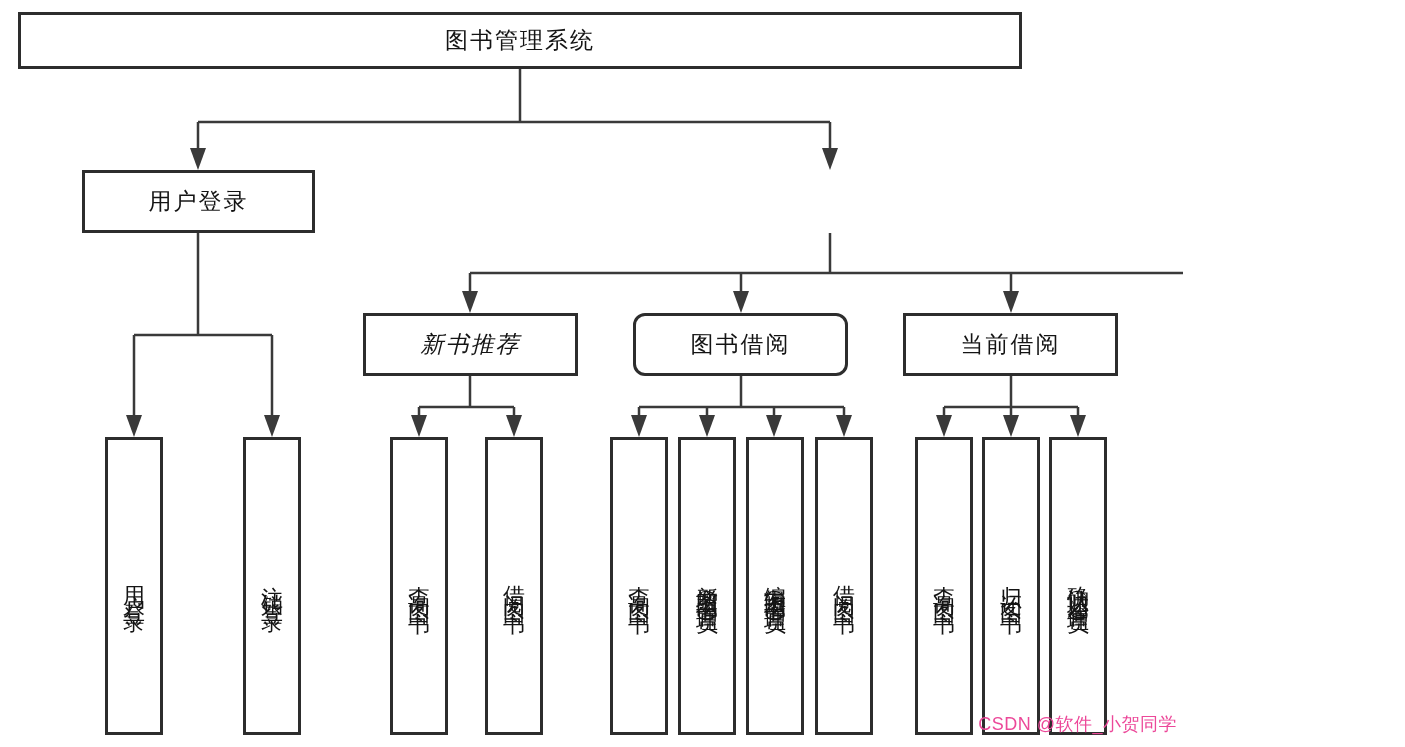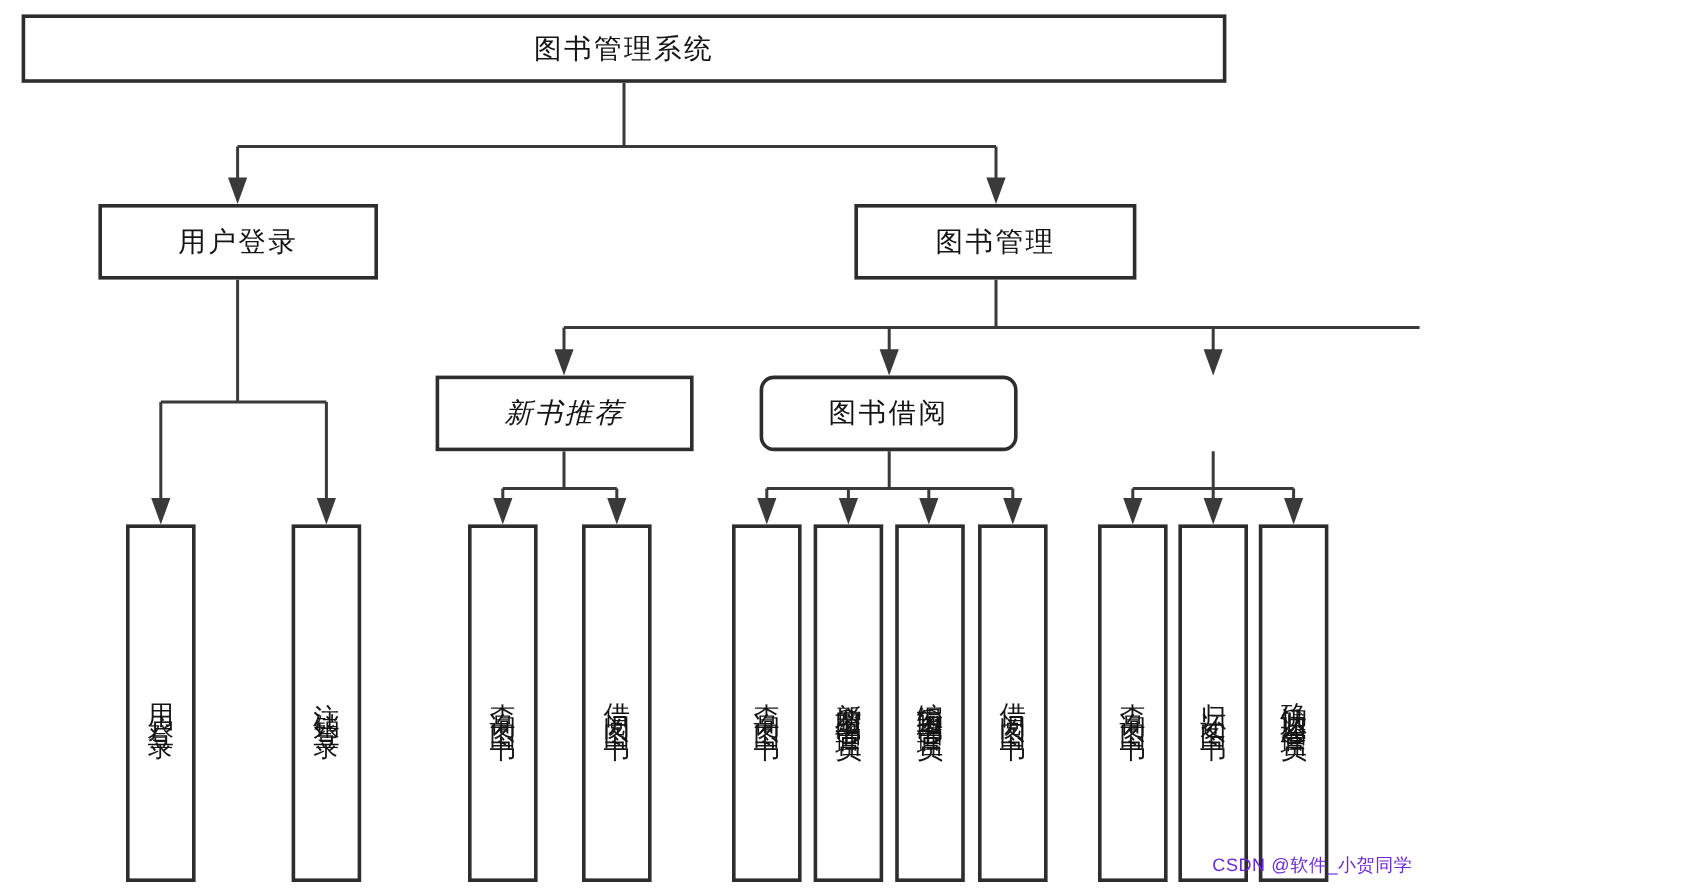--- a/index.html
+++ b/index.html
@@ -17,21 +17,21 @@
   }
   .node .lbl{font-size:23px;letter-spacing:2px;white-space:nowrap;}
   .leaf .lbl{
     writing-mode:vertical-rl;text-orientation:mixed;
     font-size:22px;letter-spacing:9px;white-space:nowrap;
   }
   .leaf.tight .lbl{letter-spacing:4px;}
   .leaf.mid .lbl{letter-spacing:7px;}
   .watermark{
     position:absolute;top:712px;right:6px;z-index:3;
-    font-size:15px;color:#6d28d9;letter-spacing:.5px;white-space:nowrap;
+    font-size:18px;color:#ec4899;letter-spacing:.5px;white-space:nowrap;
   }
   
   #root      {left:18px;  top:12px;  width:1004px; height:57px;}
   #userLogin {left:82px;  top:170px; width:233px;  height:63px;}
   #bookMgmt  {left:712px; top:170px; width:235px;  height:63px;}
   #newRec    {left:363px; top:313px; width:215px;  height:63px;font-style:italic;}
   #borrow    {left:633px; top:313px; width:215px;  height:63px;border-radius:12px;}
   #current   {left:903px; top:313px; width:215px;  height:63px;}
   #record    {left:1173px;top:313px; width:215px;  height:63px;}
   .leaf      {top:437px;  width:58px; height:298px;}
@@ -96,29 +96,29 @@
     </g>
   </svg>
 
   <div class="node" id="root">
     <span class="lbl">图书管理系统</span>
   </div>
 
   <div class="node" id="userLogin">
     <span class="lbl">用户登录</span>
   </div>
-  <div class="node" id="bookMgmt">
-    <span class="lbl">图书管理</span>
-  </div>
 
   <div class="node" id="newRec">
     <span class="lbl">新书推荐</span>
   </div>
   <div class="node" id="borrow">
     <span class="lbl">图书借阅</span>
+  </div>
+  <div class="node" id="current">
+    <span class="lbl">当前借阅</span>
   </div>
 
   <div class="node leaf" id="l1a">
     <span class="lbl">用户登录</span>
   </div>
   <div class="node leaf" id="l1b">
     <span class="lbl">注销登录</span>
   </div>
   <div class="node leaf" id="l2a">
     <span class="lbl">查询图书</span>

